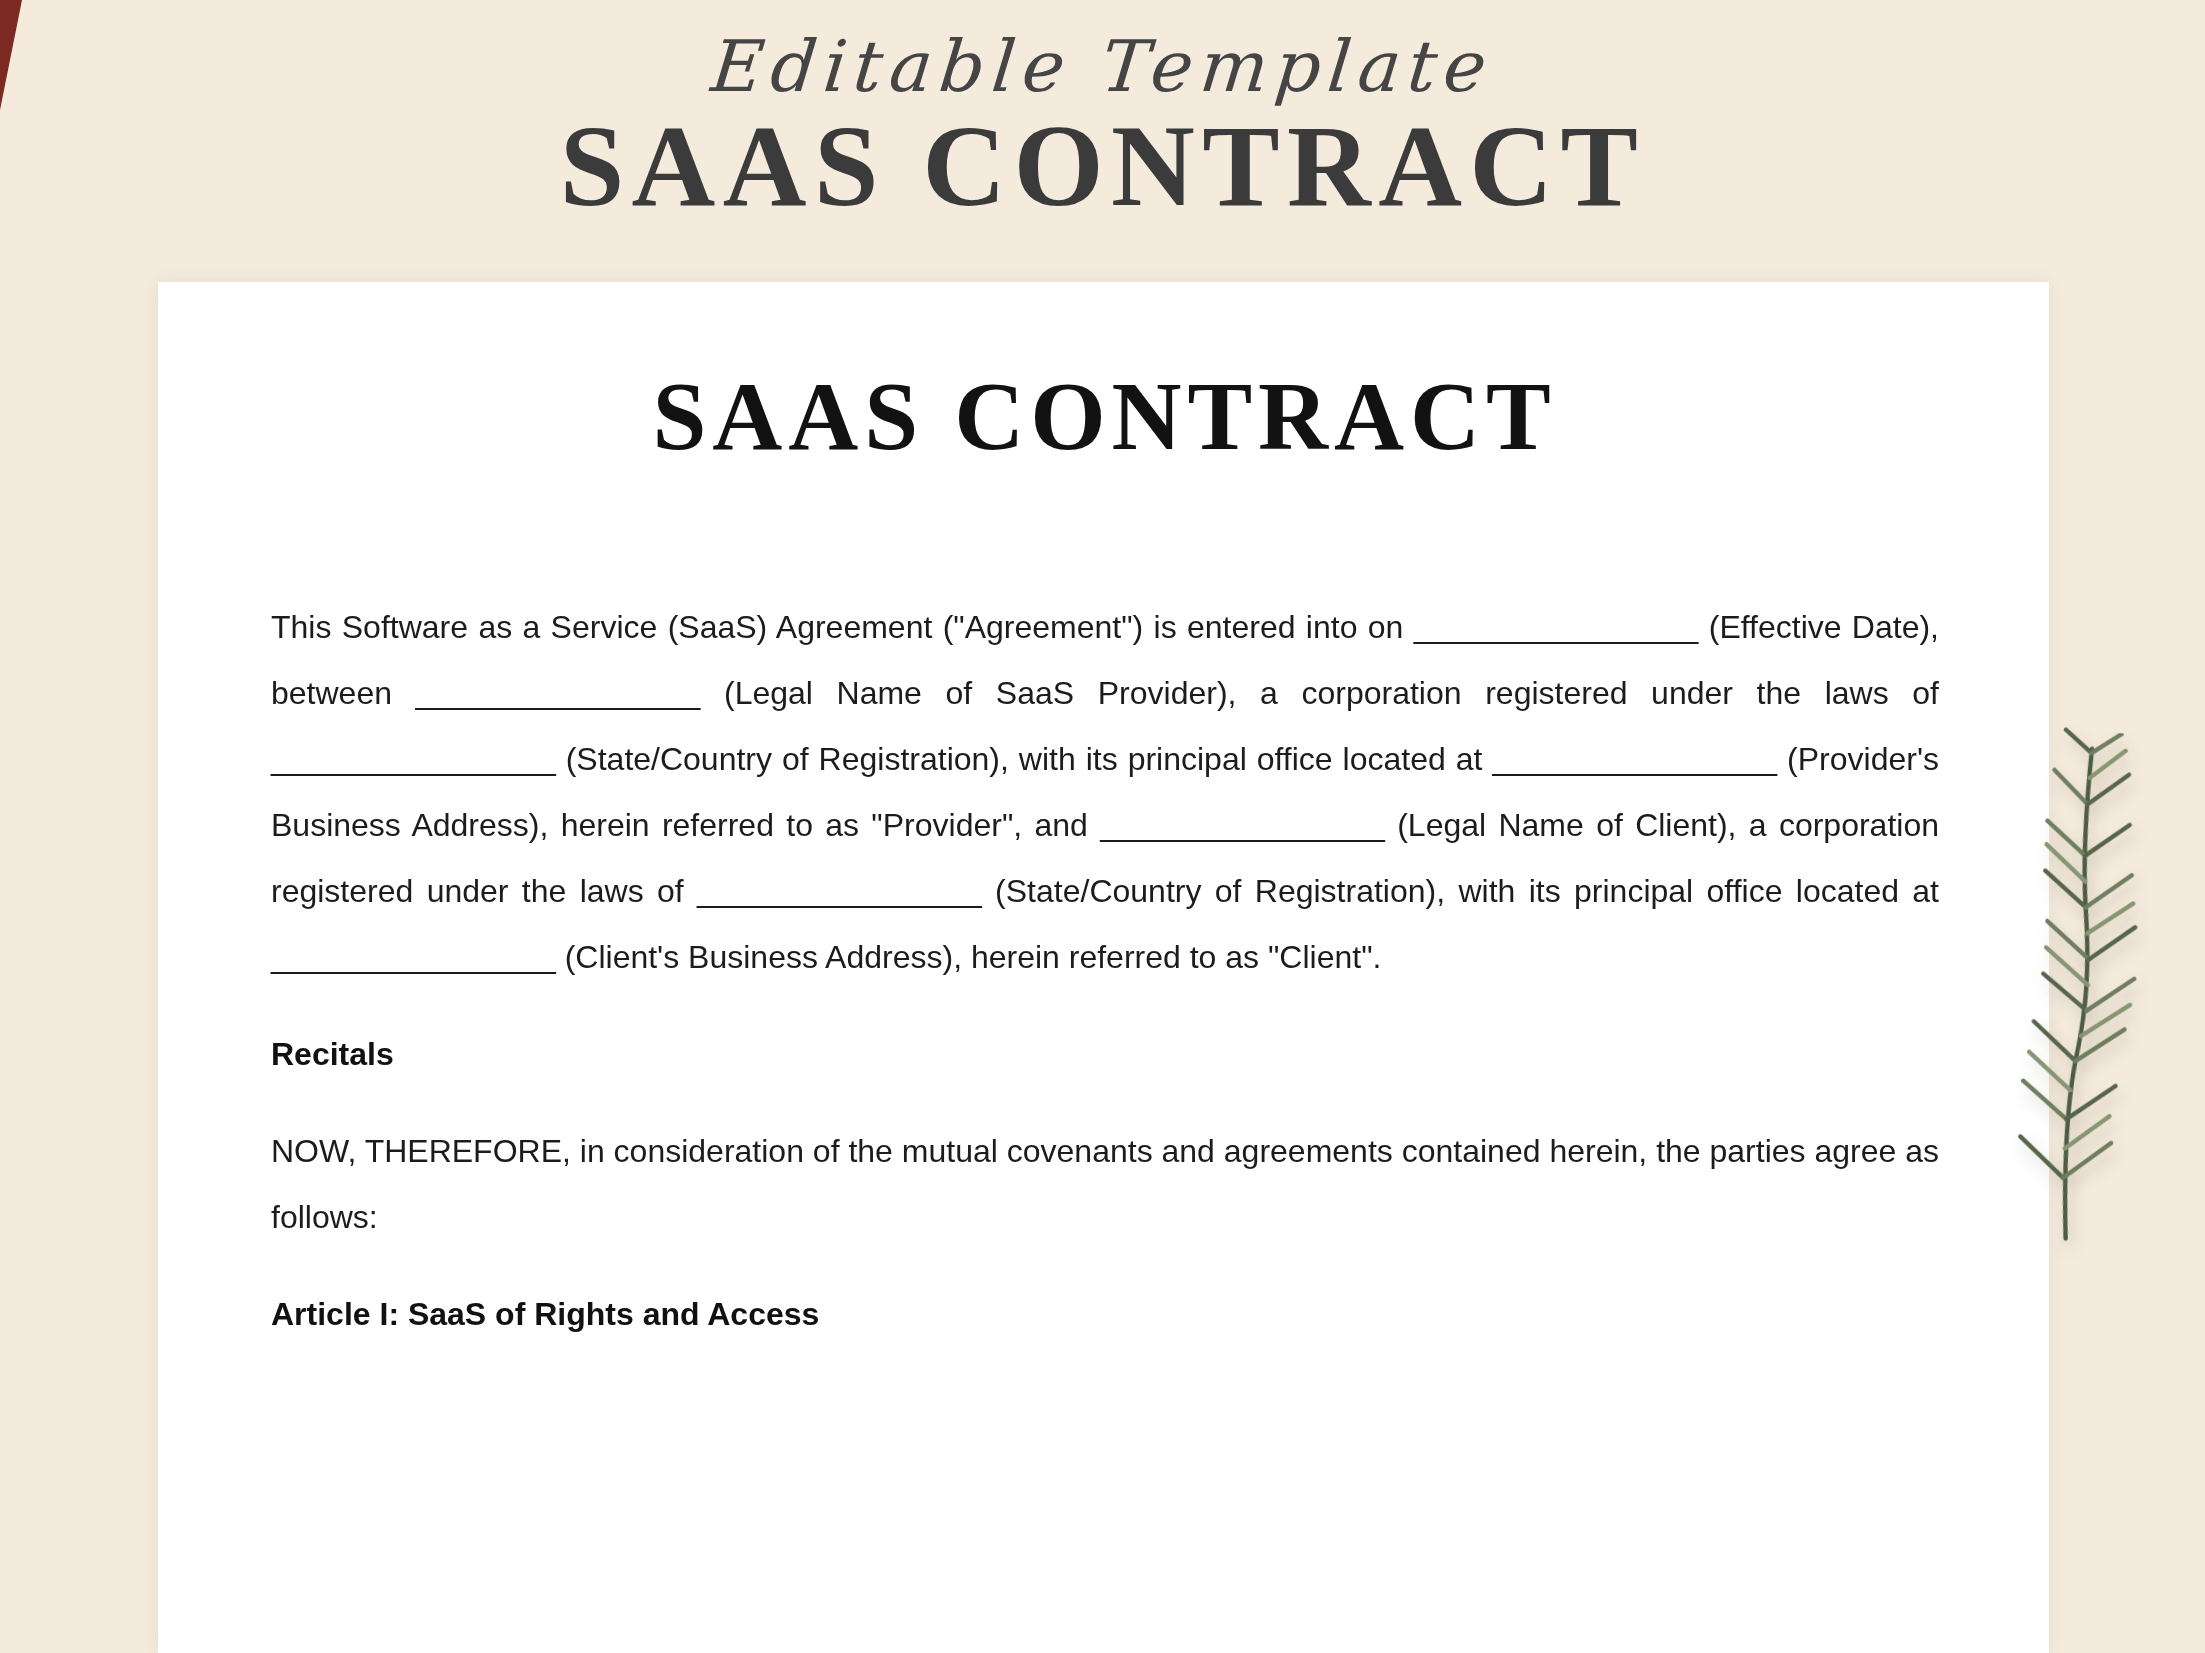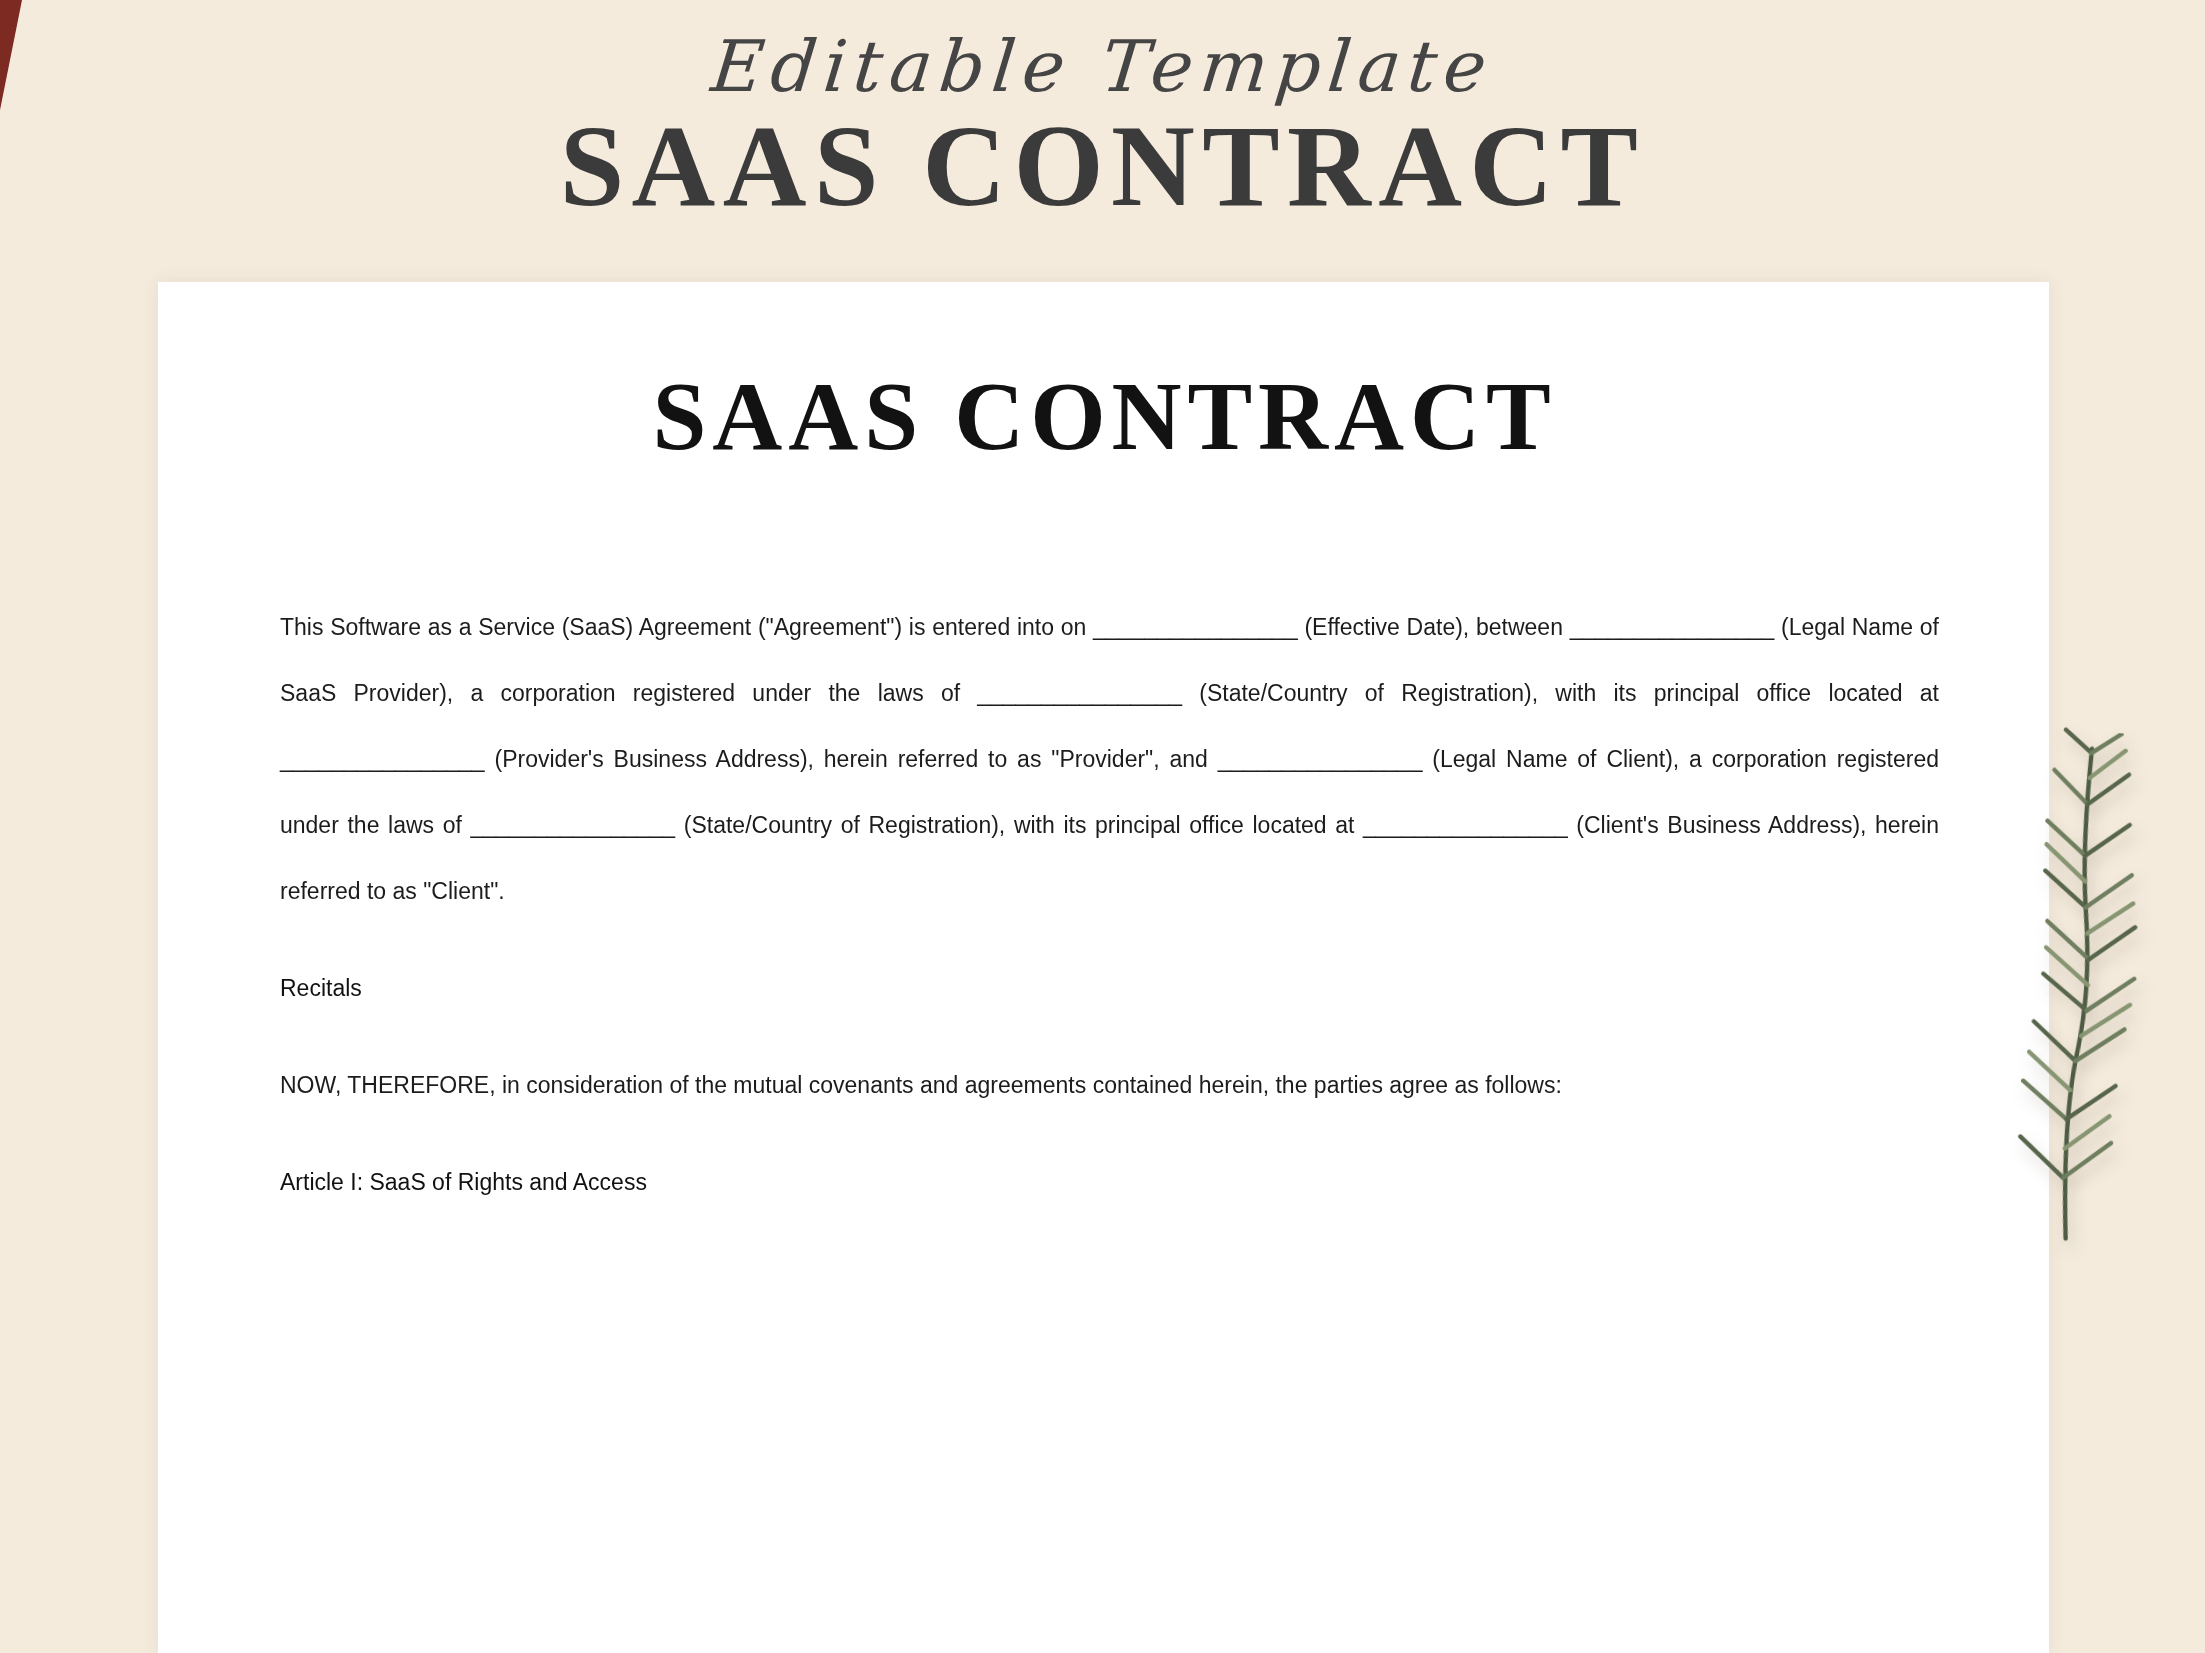--- a/index.html
+++ b/index.html
@@ -71,30 +71,30 @@
     font-family: "Liberation Serif", serif;
     font-weight: 700;
     font-size: 97px;
     letter-spacing: 5.9px;
     text-align: center;
     color: #121212;
     margin: 0 0 123px 0;
     line-height: 1.1;
   }
   .contract-body p {
-    font-size: 23px;
+    font-size: 32px;
     line-height: 66px;
     color: #1c1c1c;
-    margin: 0 0 31px 10px;
+    margin: 0 0 31px 1px;
   }
   .contract-body p.body {
     text-align: justify;
   }
   .contract-body p.heading {
-    font-weight: 400;
+    font-weight: 700;
     color: #111111;
     text-align: left;
   }
 
   
   .plant {
     position: absolute;
     left: 1998px;
     top: 731px;
     width: 176px;

